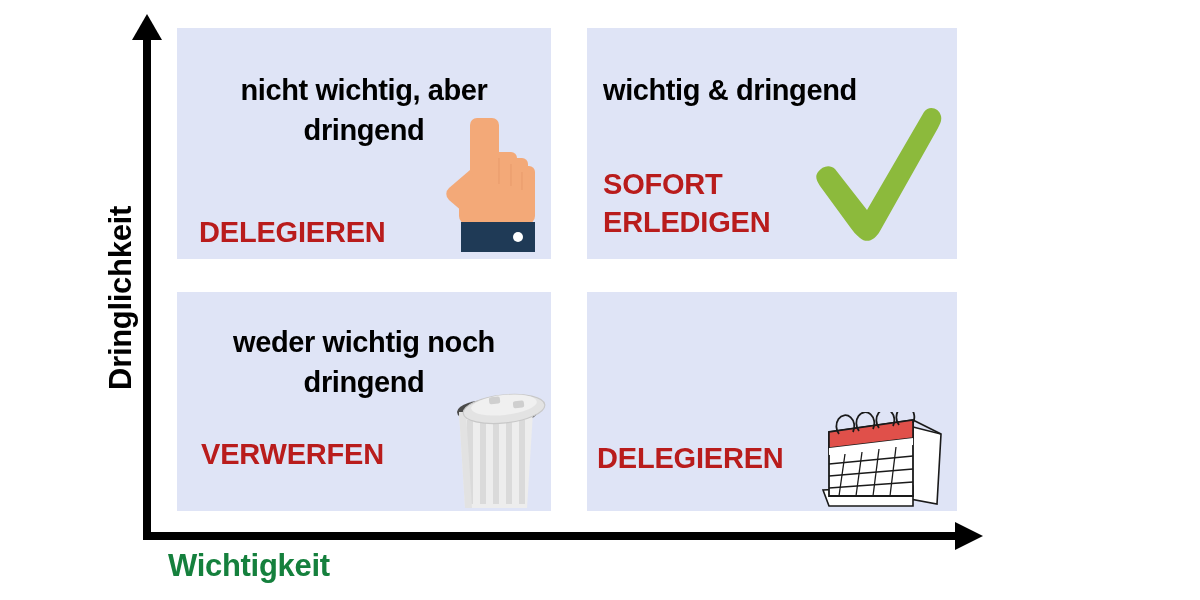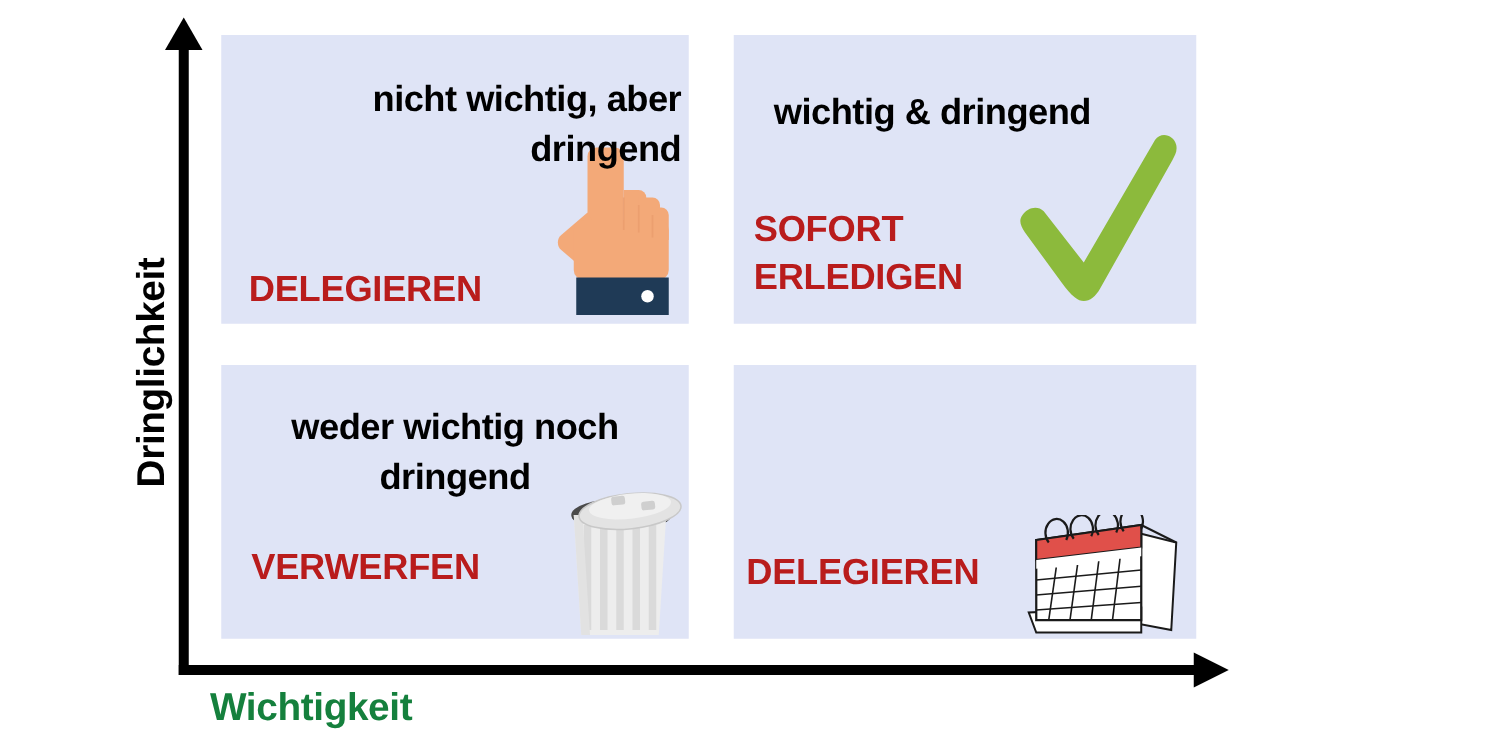--- a/index.html
+++ b/index.html
@@ -118,24 +118,24 @@
     font-size: 29px;
     font-weight: bold;
     color: #b91c1c;
     line-height: 1.3;
     letter-spacing: -0.2px;
     z-index: 3;
     white-space: nowrap;
   }
 
   
-  #delegieren-title  { top: 32px; text-align: right; }
+  #delegieren-title  { top: 42px; }
   #delegieren-action { left: 22px; top: 186px; }
 
-  #sofort-title  { top: 42px; text-align: left; padding-left: 32px; }
+  #sofort-title  { top: 42px; text-align: left; padding-left: 16px; }
   #sofort-action { left: 16px; top: 138px; }
 
   #verwerfen-title  { top: 30px; }
   #verwerfen-action { left: 24px; top: 144px; }
 
   #terminieren-title  { top: 30px; }
   #terminieren-action { left: 10px; top: 148px; }
 
   
   .icon-wrap { position: absolute; z-index: 2; }

